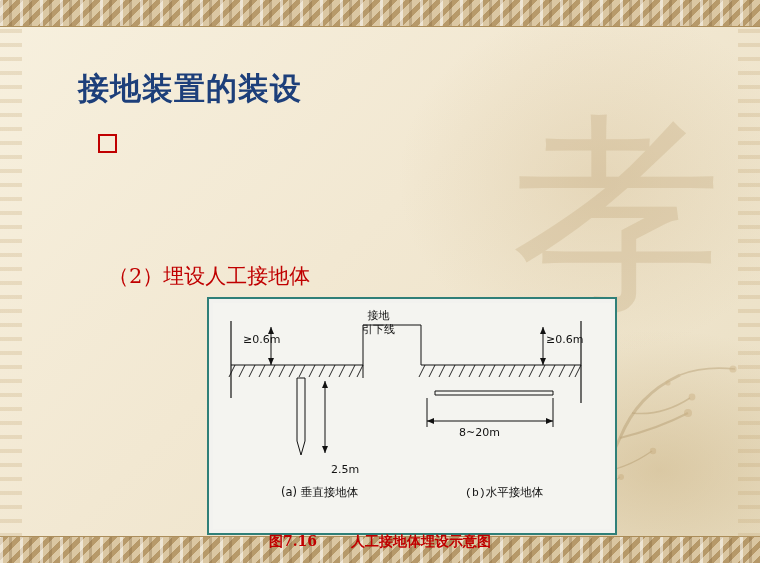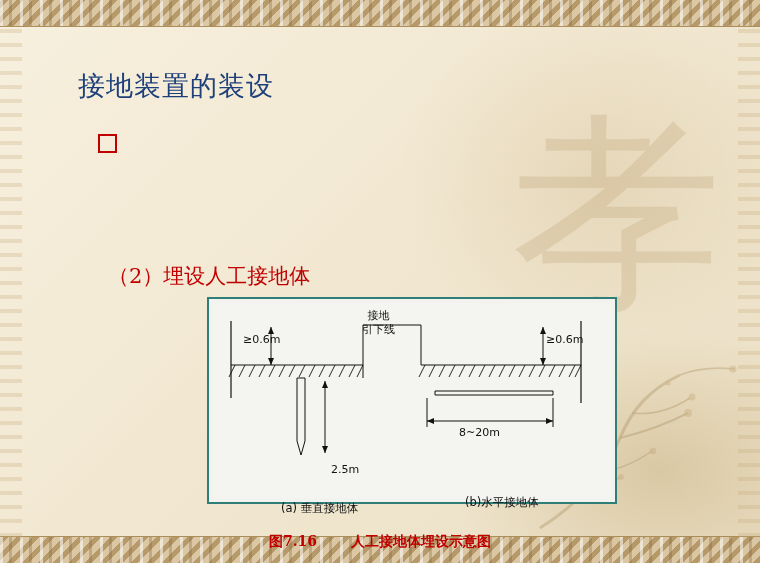--- a/index.html
+++ b/index.html
@@ -77,22 +77,22 @@
     height: 180px;
     pointer-events: none;
     opacity: 0.55;
   }
 
   
   .title {
     position: absolute;
     left: 78px;
     top: 68px;
-    font-size: 27px;
-    font-weight: normal;
+    font-size: 31px;
+    font-weight: bold;
     color: #1d3f7a;
     letter-spacing: 1px;
     font-family: "DejaVu Sans", sans-serif;
   }
 
   .bullet-block {
     position: absolute;
     left: 98px;
     top: 132px;
     width: 600px;
@@ -121,21 +121,21 @@
   }
   .sub-item.one { top: 218px; }
   .sub-item.two { top: 262px; }
 
   
   .figure-box {
     position: absolute;
     left: 207px;
     top: 297px;
     width: 410px;
-    height: 207px;
+    height: 238px;
     background: #f2f2ef;
     border: 2px solid #2f7f78;
     box-sizing: border-box;
   }
   .figure-inner {
     position: absolute;
     left: 4px;
     top: 4px;
     right: 4px;
     bottom: 4px;
@@ -295,22 +295,22 @@
           <polygon points="214,118 221,115 221,121"></polygon>
           <polygon points="340,118 333,115 333,121"></polygon>
         </g>
       </svg>
 
       <div class="fig-label" style="left:149px; top:6px; text-align:center; line-height:1.25;">接地<br>引下线</div>
       <div class="fig-label" style="left:30px; top:30px;">≥0.6m</div>
       <div class="fig-label" style="left:333px; top:30px;">≥0.6m</div>
       <div class="fig-label" style="left:118px; top:136px;margin-top:24px;">2.5m</div>
       <div class="fig-label" style="left:246px; top:123px;">8~20m</div>
-      <div class="fig-sublabel" style="left:68px; top:182px;margin-top:16px;">(a) 垂直接地体</div>
-      <div class="fig-sublabel" style="left:252px; top:192px;">(b)水平接地体</div>
+      <div class="fig-sublabel" style="left:68px; top:182px;">(a) 垂直接地体</div>
+      <div class="fig-sublabel" style="left:252px; top:182px;font-family:Liberation Mono, monospace;">(b)水平接地体</div>
     </div>
   </div>
 
   <div class="fig-caption">
     <span class="num">图7.16</span><span>人工接地体埋设示意图</span>
   </div>
 
 </div>
 
 </body></html>

